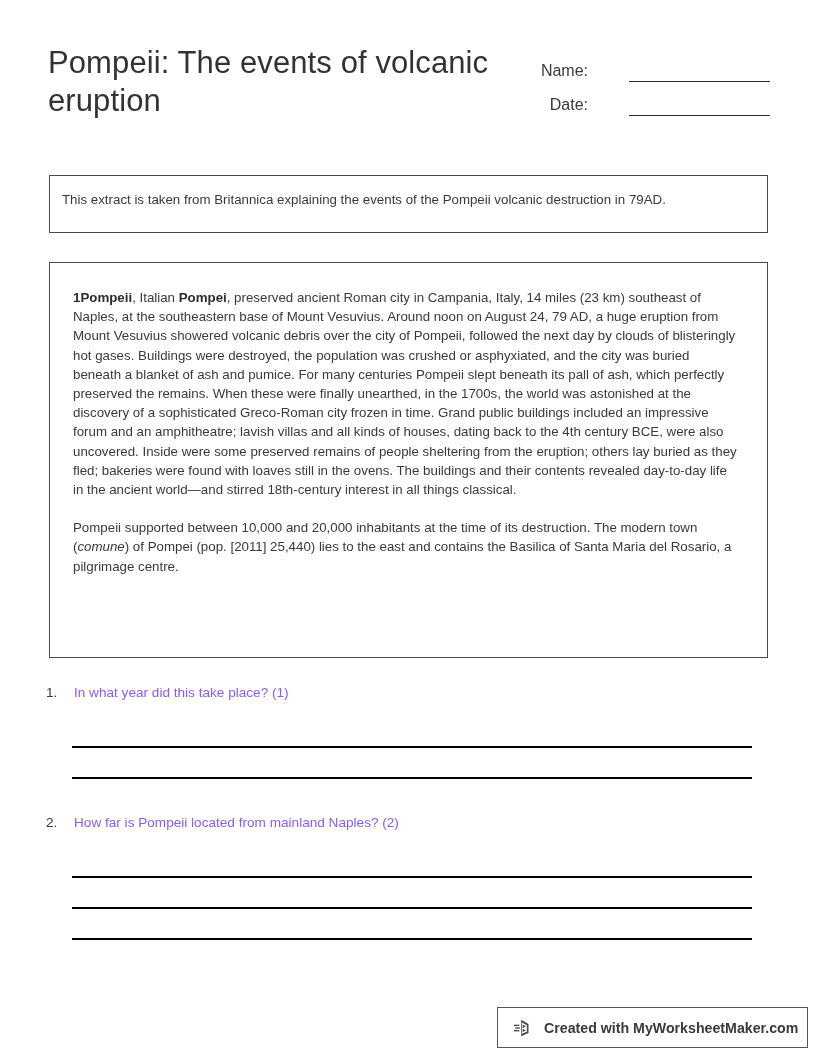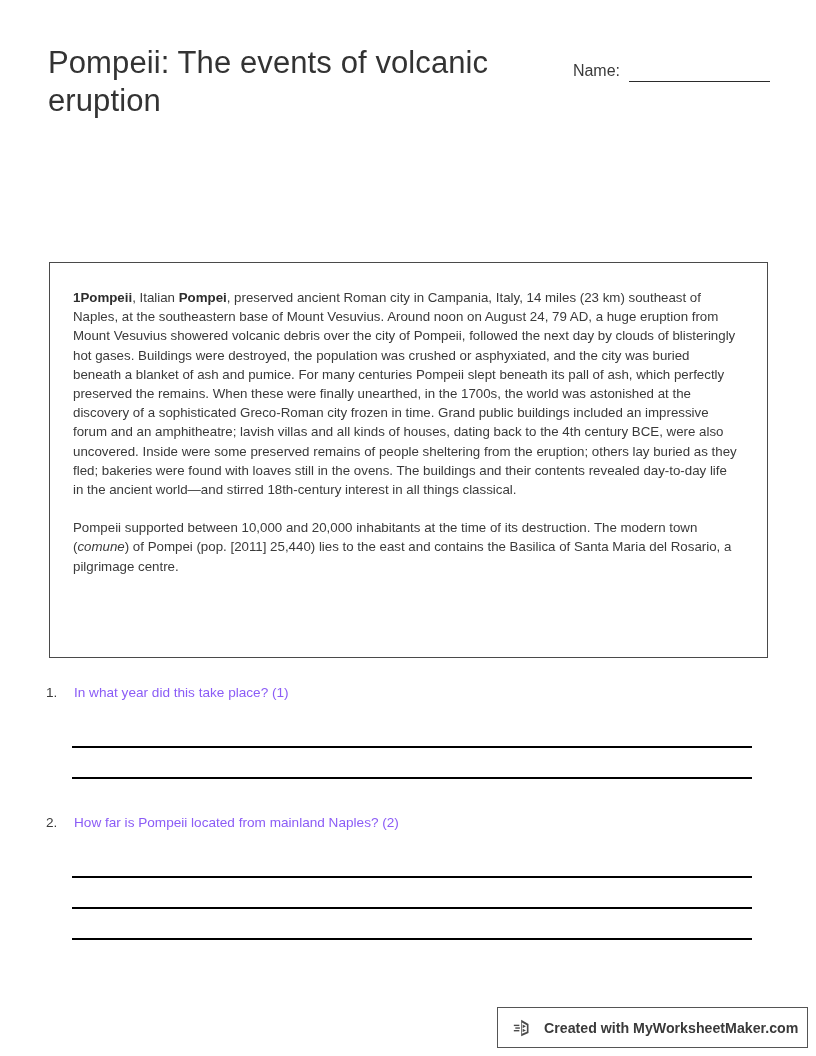--- a/index.html
+++ b/index.html
@@ -47,20 +47,21 @@
     left: 540px;
     top: 48px;
     width: 230px;
   }
   .nd-row {
     display: flex;
     align-items: flex-end;
     justify-content: flex-end;
     height: 34px;
     margin-bottom: 0px;
+    gap: 32px;
   }
   .nd-label {
     font-size: 16px;
     color: #3a3a3a;
     padding-right: 9px;
     padding-bottom: 2px;
     white-space: nowrap;
   }
   .nd-line {
     width: 141px;
@@ -177,23 +178,30 @@
 <div class="page">
 
   <div class="header">
     <div class="title">Pompeii: The events of volcanic eruption</div>
 
     <div class="namedate">
       <div class="nd-row">
         <span class="nd-label">Name:</span>
         <span class="nd-line"></span>
       </div>
+      <div class="nd-row">
+        <span class="nd-label">Date:</span>
+        <span class="nd-line"></span>
+      </div>
     </div>
   </div>
 
+  <div class="box intro-box">
+    <div class="intro-text">This extract is taken from Britannica explaining the events of the Pompeii volcanic destruction in 79AD.</div>
+  </div>
 
   <div class="box extract-box">
     <p><b>1Pompeii</b><span>, Italian </span><b>Pompei</b><span>, preserved ancient Roman city in Campania, Italy, 14 miles (23 km) southeast of Naples, at the southeastern base of Mount Vesuvius. Around noon on August 24, 79 AD, a huge eruption from Mount Vesuvius showered volcanic debris over the city of Pompeii, followed the next day by clouds of blisteringly hot gases. Buildings were destroyed, the population was crushed or asphyxiated, and the city was buried beneath a blanket of ash and pumice. For many centuries Pompeii slept beneath its pall of ash, which perfectly preserved the remains. When these were finally unearthed, in the 1700s, the world was astonished at the discovery of a sophisticated Greco-Roman city frozen in time. Grand public buildings included an impressive forum and an amphitheatre; lavish villas and all kinds of houses, dating back to the 4th century BCE, were also uncovered. Inside were some preserved remains of people sheltering from the eruption; others lay buried as they fled; bakeries were found with loaves still in the ovens. The buildings and their contents revealed day-to-day life in the ancient world—and stirred 18th-century interest in all things classical.</span></p>
 
     <p><span>Pompeii supported between 10,000 and 20,000 inhabitants at the time of its destruction. The modern town (</span><i>comune</i><span>) of Pompei (pop. [2011] 25,440) lies to the east and contains the Basilica of Santa Maria del Rosario, a pilgrimage centre.</span></p>
 
   </div>
 
   <div class="questions">
 

